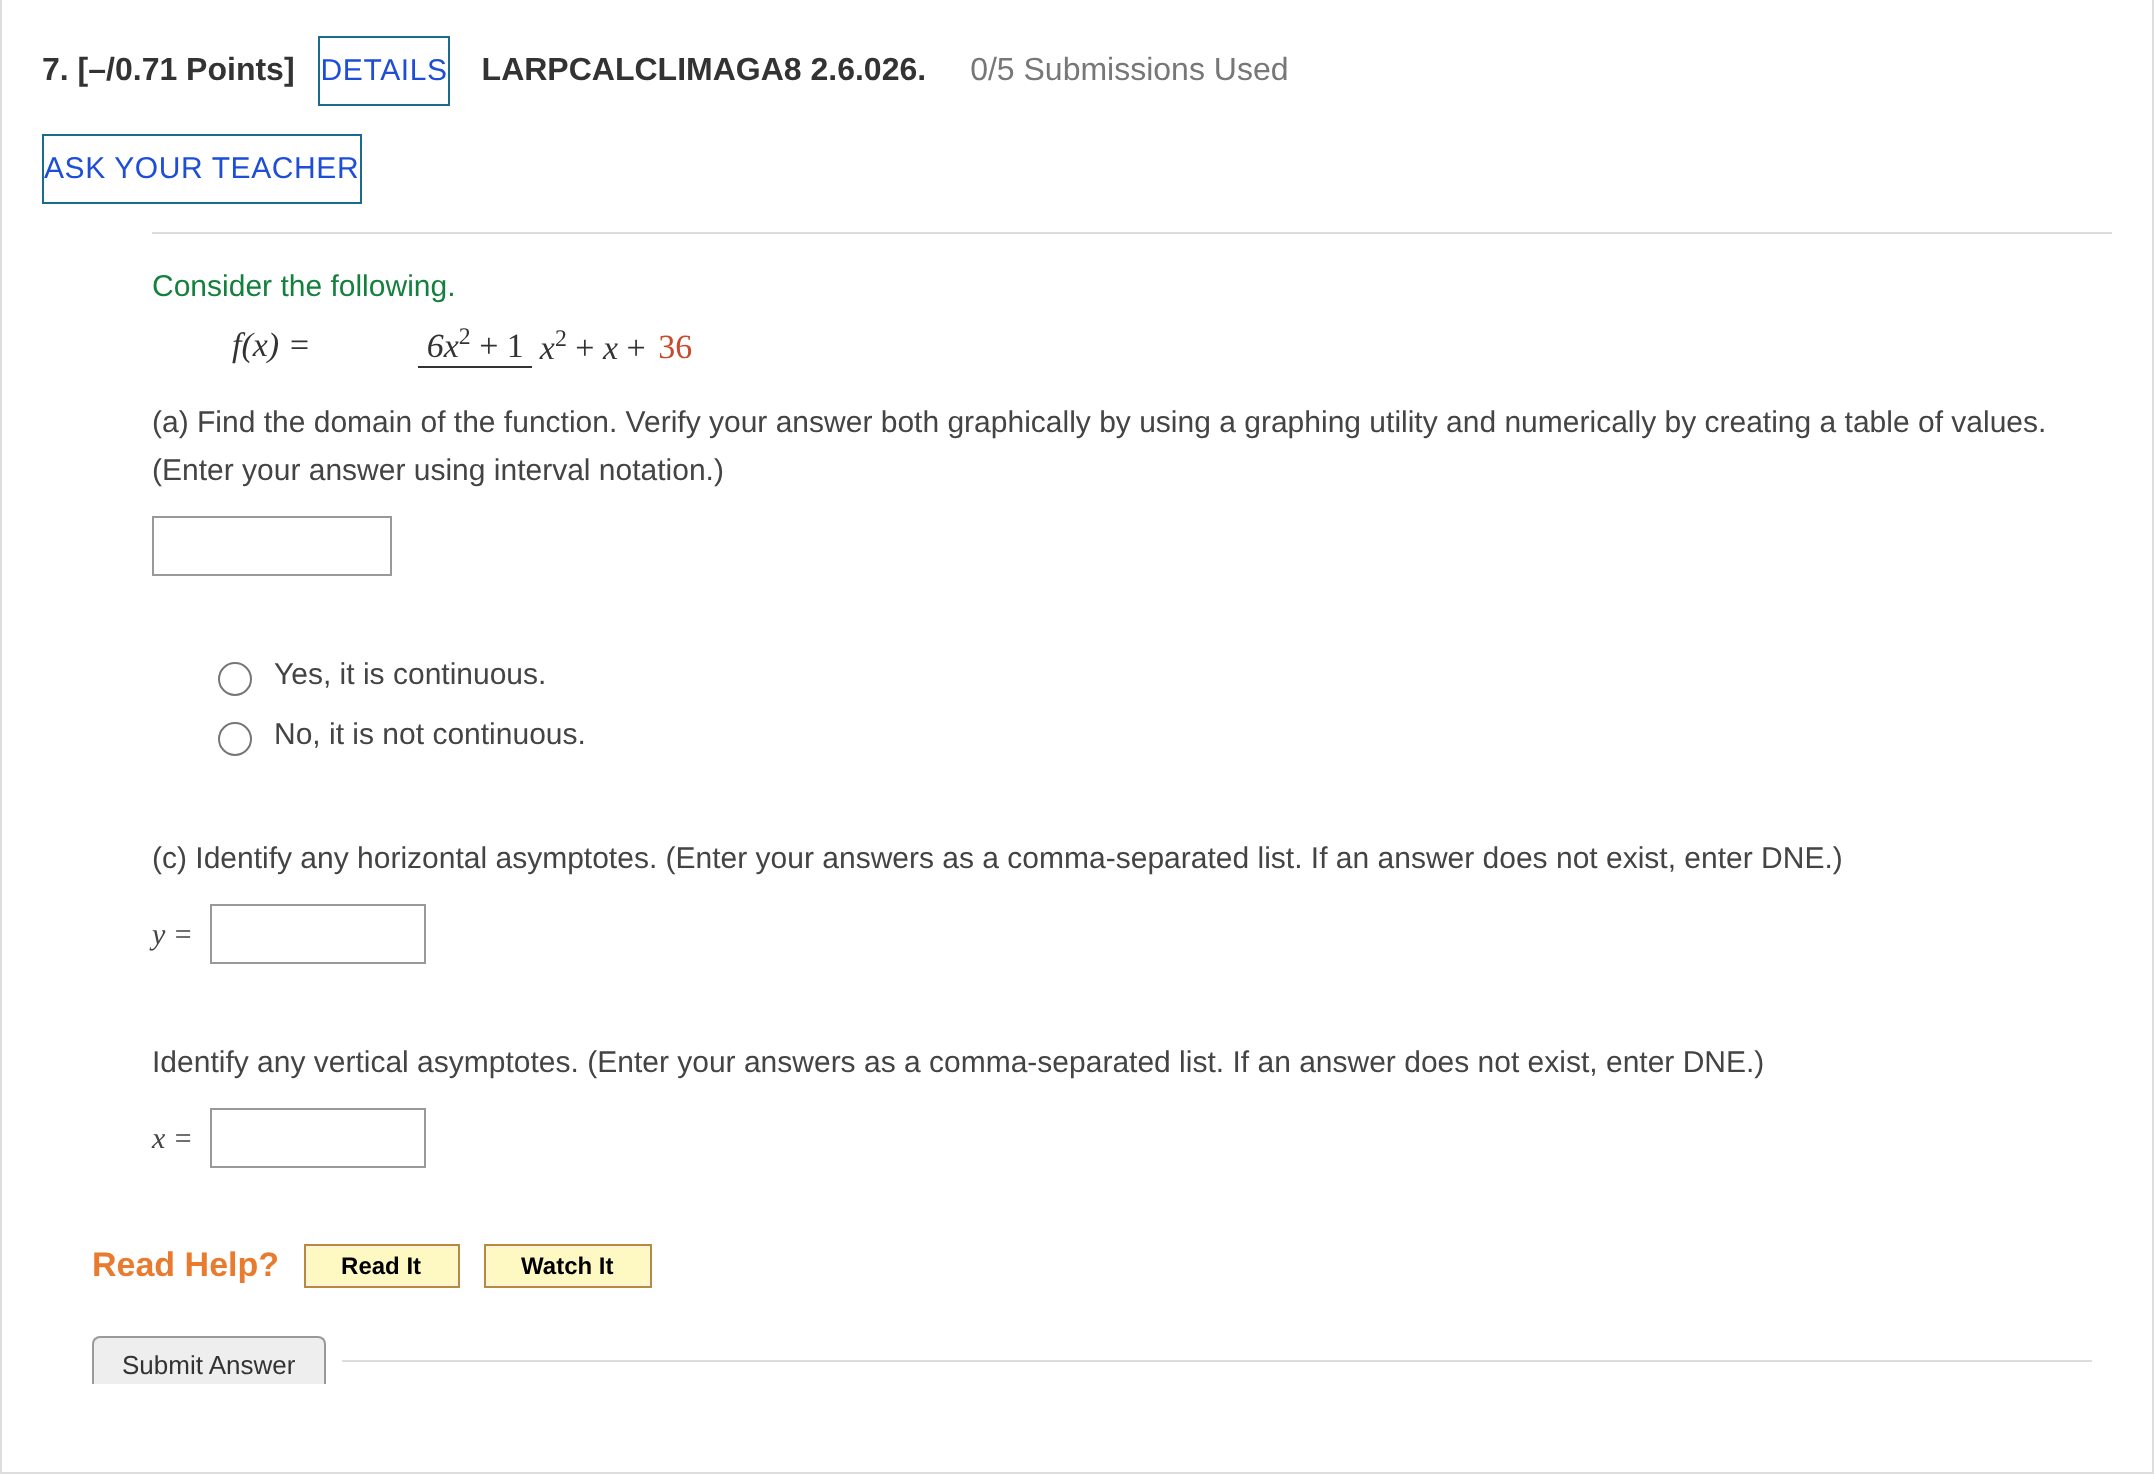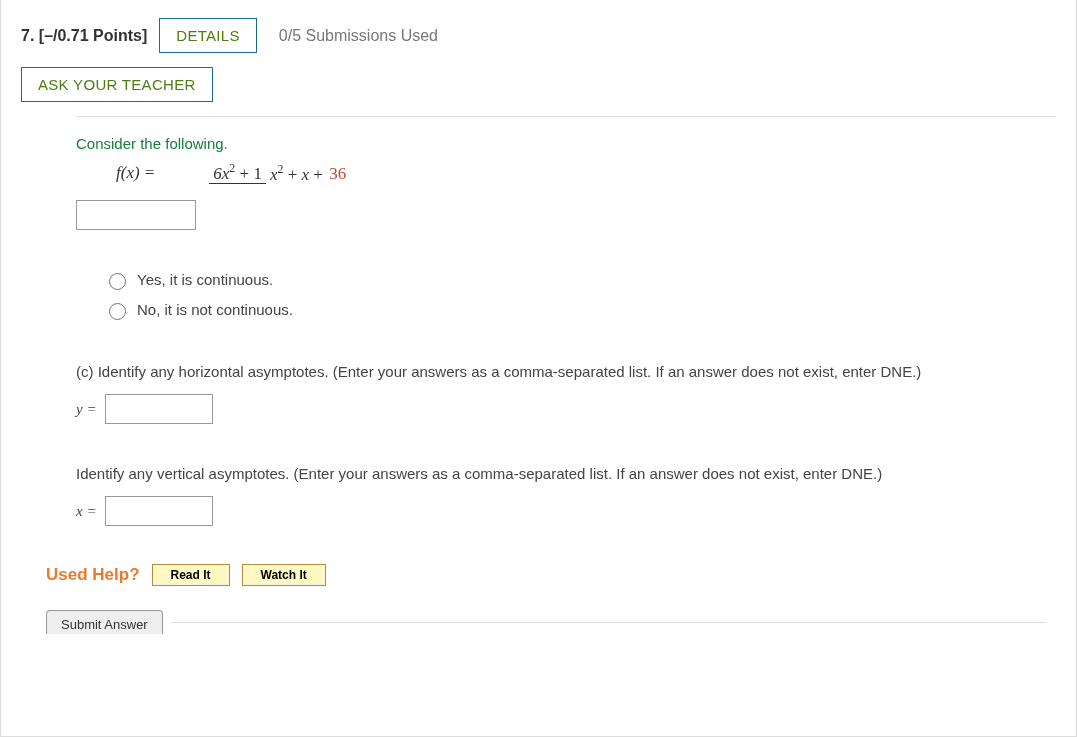--- a/index.html
+++ b/index.html
@@ -24,23 +24,23 @@
     gap: 12px;
     flex-wrap: wrap;
   }
   .q-number {
     font-weight: bold;
     color: #333;
     font-size: 16px;
   }
   .btn-outline {
     border: 1px solid #1a6b8e;
-    color: #4d7c0f;
+    color: #1d4ed8;
     background: #fff;
-    padding: 8px 16px;
+    padding: 8px 0;
     font-size: 15px;
     font-weight: 500;
     cursor: pointer;
     letter-spacing: 0.3px;
   }
   .assignment-id {
     font-weight: bold;
     color: #333;
     font-size: 16px;
     margin-left: 4px;
@@ -170,40 +170,42 @@
 </head>
 <body>
 
 <div class="container">
 
   <div class="header-row">
     <span class="q-number">
       <span>7.</span>&nbsp;<span>[–/0.71 Points]</span>
     </span>
     <button class="btn-outline">DETAILS</button>
+    <span class="assignment-id">LARPCALCLIMAGA8 2.6.026.</span>
     <span class="submissions">0/5 Submissions Used</span>
   </div>
 
   <div class="teacher-row">
     <button class="btn-outline">ASK YOUR TEACHER</button>
   </div>
 
   <div class="content-box">
 
     <div class="prompt">Consider the following.</div>
 
     <div class="formula">
       <span class="fx">f(x) =</span>
       <span class="fraction">
         <span class="num"><i>6x</i><sup>2</sup> + 1</span>
         <span class="den"><i>x</i><sup>2</sup> + <i>x</i> + <span class="denom-36">36</span></span>
       </span>
     </div>
 
     <div class="part">
+      <div class="part-text">(a) Find the domain of the function. Verify your answer both graphically by using a graphing utility and numerically by creating a table of values. (Enter your answer using interval notation.)</div>
       <input type="text" class="answer-input" style="">
     </div>
 
     <div class="part">
       <div class="radio-group">
         <label class="radio-row">
           <input type="radio" name="continuous" style="">
           <span>Yes, it is continuous.</span>
         </label>
         <label class="radio-row">
@@ -219,21 +221,21 @@
       <input type="text" class="answer-input wide" style="">
     </div>
 
     <div class="part">
       <div class="part-text">Identify any vertical asymptotes. (Enter your answers as a comma-separated list. If an answer does not exist, enter DNE.)</div>
       <span class="inline-label">x =</span>
       <input type="text" class="answer-input wide" style="">
     </div>
 
     <div class="need-help-row">
-      <span class="need-help">Used Help?</span>
+      <span class="need-help">Read Help?</span>
       <button class="help-btn">Read It</button>
       <button class="help-btn">Watch It</button>
     </div>
 
     <div class="submit-wrap">
       <button class="submit-btn">Submit Answer</button>
       <div class="submit-rest"></div>
     </div>
 
   </div>

